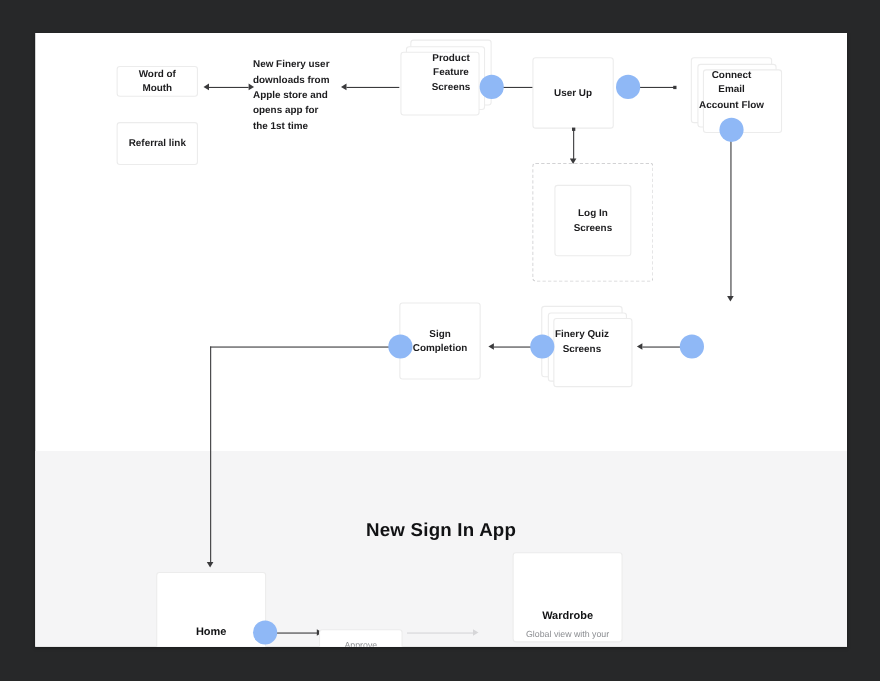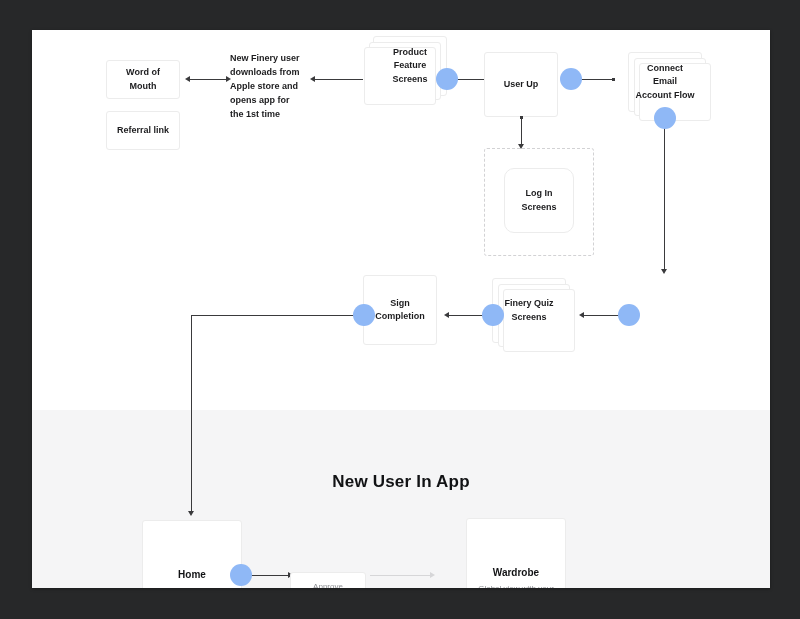--- a/index.html
+++ b/index.html
@@ -145,21 +145,21 @@
   }
 </style>
 </head>
 <body>
 
 <div id="app">
   <div id="canvas">
 
     <div class="band"></div>
 
-    <div class="node" style="left:74px; top:30px; width:74px; height:39px;">
+    <div class="node" style="left:74px; top:30px; width:74px; height:28px;">
       <span>Word of Mouth</span>
     </div>
 
     <div class="node" style="left:74px; top:81px; width:74px; height:39px;">
       <span>Referral link</span>
     </div>
 
     <div class="ah left" style="left:153px; top:46px;"></div>
     <div class="edge h" style="left:158px; top:49px; width:36px;"></div>
     <div class="ah right" style="left:194px; top:46px;"></div>
@@ -197,21 +197,21 @@
     <div class="nub" style="left:631px; top:87px;"></div>
     <div class="edge v" style="left:632px; top:89px; height:152px;"></div>
     <div class="ah down" style="left:629px; top:239px;"></div>
 
     <div class="nub" style="left:488px; top:86px;"></div>
     <div class="edge v" style="left:489px; top:88px; height:28px;"></div>
     <div class="ah down" style="left:486px; top:114px;"></div>
 
     <div class="dashed-frame" style="left:452px; top:118px; width:110px; height:108px;"></div>
 
-    <div class="node" style="left:472px; top:138px; width:70px; height:65px;border-radius:10px;">
+    <div class="node" style="left:472px; top:138px; width:70px; height:65px;">
       <span>Log In Screens</span>
     </div>
 
     <div class="dot" style="left:586px; top:274px;"></div>
 
     <div class="nub" style="left:595px; top:284px;"></div>
     <div class="edge h" style="left:552px; top:285px; width:44px;"></div>
     <div class="ah left" style="left:547px; top:282px;"></div>
 
     <div class="node stack" style="left:460px; top:248px; width:74px; height:65px;">
@@ -227,38 +227,38 @@
       <span>Sign Completion</span>
     </div>
     <div class="dot" style="left:321px; top:274px;"></div>
 
     <div class="nub" style="left:330px; top:284px;"></div>
     <div class="edge h" style="left:159px; top:285px; width:172px;"></div>
     <div class="edge v" style="left:159px; top:285px; height:198px;"></div>
     <div class="ah down" style="left:156px; top:481px;"></div>
 
     <div class="band-title" style="left:0; top:442px; width:738px; text-align:center;">
-      <span>New User In App</span>
+      <span>New Sign In App</span>
     </div>
 
     <div class="screencard" style="left:110px; top:490px; width:100px; height:78px;">
       <div class="sc-title">Home</div>
     </div>
     <div class="dot" style="left:198px; top:534px;"></div>
 
     <div class="nub" style="left:208px; top:544px;"></div>
     <div class="edge h" style="left:210px; top:545px; width:48px;"></div>
     <div class="ah right" style="left:256px; top:542px;"></div>
 
     <div class="node muted" style="left:258px; top:542px; width:76px; height:52px;">
       <span>Approve imported items that are ready</span>
     </div>
 
     <div class="edge h light" style="left:338px; top:545px; width:62px;"></div>
     <div class="ah light right" style="left:398px; top:542px;"></div>
 
-    <div class="screencard" style="left:434px; top:488px; width:100px; height:82px;">
+    <div class="screencard" style="left:434px; top:472px; width:100px; height:82px;justify-content:flex-end;">
       <div class="sc-title">Wardrobe</div>
       <div class="sc-sub">Global view with your</div>
     </div>
 
   </div>
 </div>
 
 </body></html>

